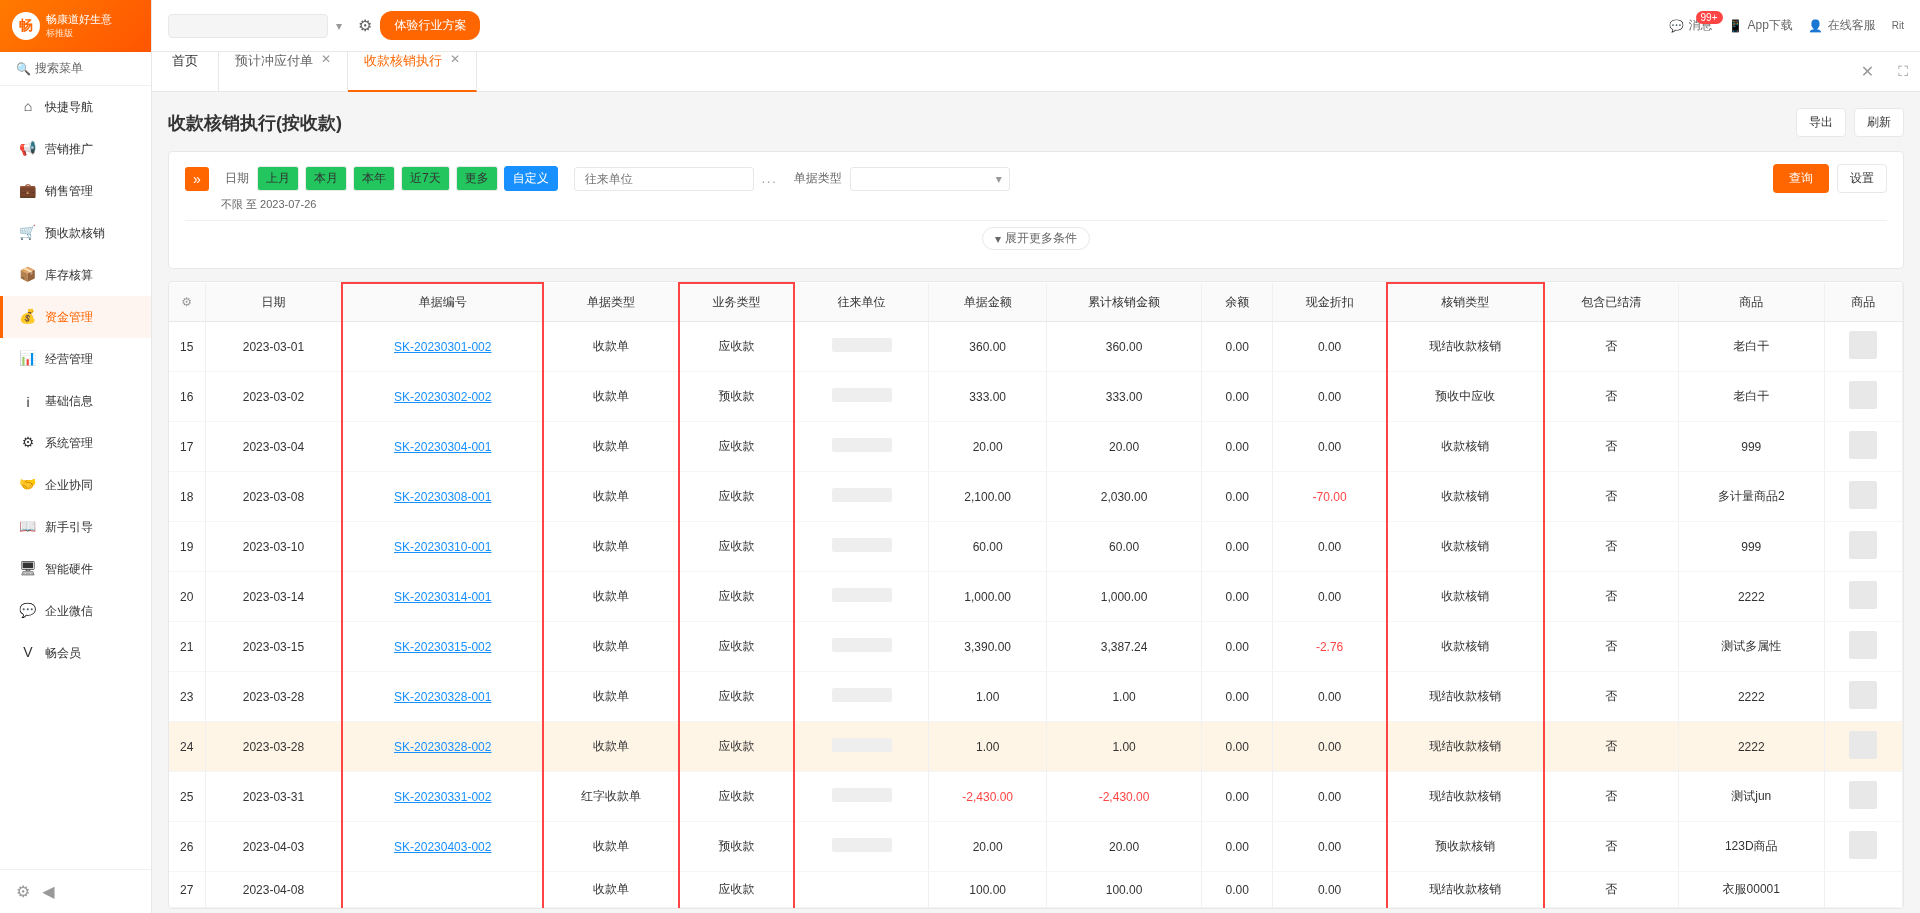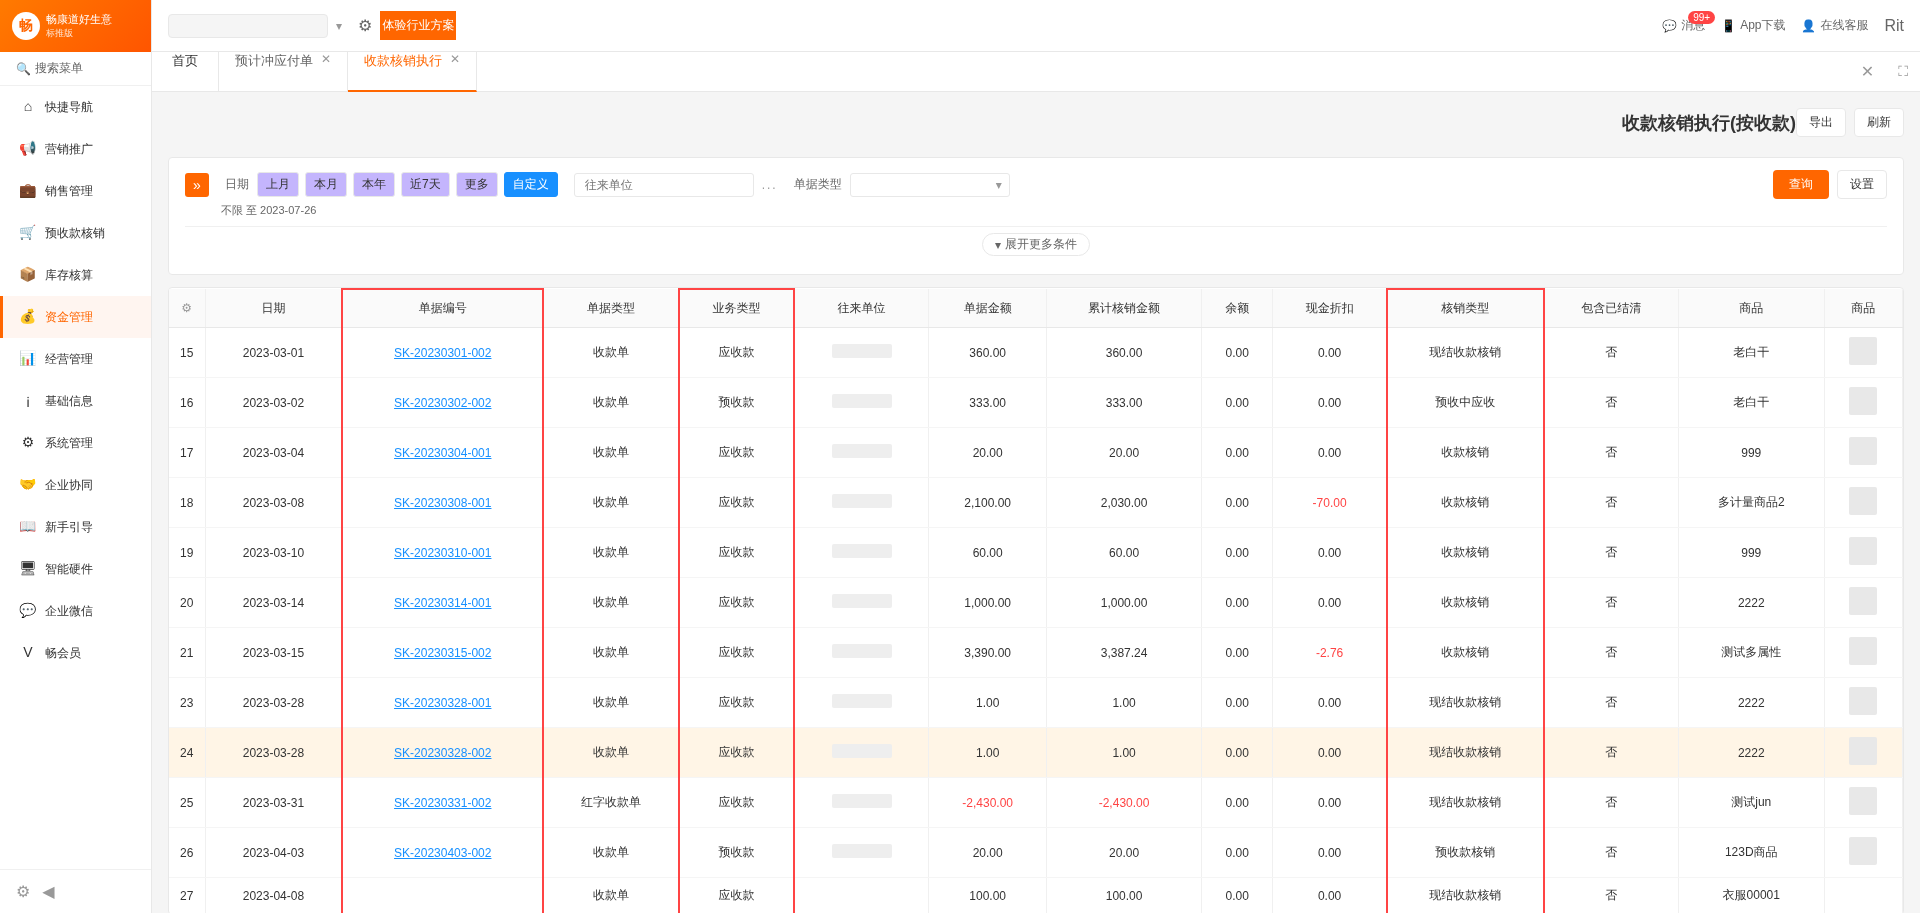--- a/index.html
+++ b/index.html
@@ -83,39 +83,39 @@
       font-size: 12px;
       color: #999;
       width: 160px;
     }
     .topbar-arrow { color: #999; margin: 0 8px; }
     .topbar-gear { color: #666; margin: 0 8px; cursor: pointer; font-size: 16px; }
     .topbar-btn {
       background: #ff6600;
       color: #fff;
       border: none;
-      border-radius: 0;
-      padding: 6px 2px;
+      border-radius: 12px;
+      padding: 6px 14px;
       font-size: 12px;
       cursor: pointer;
     }
     .topbar-right { display: flex; align-items: center; gap: 16px; }
     .topbar-msg { display: flex; align-items: center; gap: 4px; color: #666; font-size: 12px; cursor: pointer; position: relative; }
     .msg-badge {
       background: #ff4444;
       color: #fff;
       border-radius: 10px;
       padding: 1px 5px;
       font-size: 10px;
       position: absolute;
       top: -6px; right: -10px;
     }
     .topbar-app { display: flex; align-items: center; gap: 4px; color: #666; font-size: 12px; cursor: pointer; }
     .topbar-service { display: flex; align-items: center; gap: 4px; color: #666; font-size: 12px; cursor: pointer; }
-    .topbar-user { color: #666; font-size: 16px; cursor: pointer; }
+    .topbar-user { color: #666; font-size: 10px; cursor: pointer; }
 
     
     .tabs-bar {
       height: 40px;
       background: #fff;
       border-bottom: 1px solid #e8e8e8;
       display: flex; align-items: center;
       padding: 0;
       flex-shrink: 0;
     }
@@ -136,21 +136,21 @@
     }
     .tabs-spacer { flex: 1; }
     .tabs-close-btn { padding: 0 12px; color: #999; cursor: pointer; font-size: 16px; }
     .tabs-expand-btn { padding: 0 12px; color: #999; cursor: pointer; font-size: 14px; }
     .home-tab { padding: 0 20px; font-size: 13px; color: #333; cursor: pointer; }
 
     
     .content { flex: 1; overflow: auto; padding: 16px; }
 
     
-    .page-header { display: flex; align-items: center; justify-content: flex-end; margin-bottom: 20px; }
+    .page-header { display: flex; align-items: center; justify-content: space-between; margin-bottom: 14px; }
     .page-title { font-size: 18px; font-weight: bold; color: #333; }
     .page-actions { display: flex; gap: 8px; }
     .action-btn {
       display: flex; align-items: center; gap: 4px;
       padding: 5px 12px;
       border: 1px solid #e8e8e8;
       border-radius: 4px;
       background: #fff;
       cursor: pointer;
       font-size: 12px;
@@ -169,21 +169,21 @@
     .filter-item { display: flex; align-items: center; gap: 8px; }
     .filter-label { color: #666; font-size: 12px; white-space: nowrap; }
     .filter-dates { display: flex; align-items: center; gap: 6px; }
     .date-btn {
       padding: 3px 8px;
       border: 1px solid #e8e8e8;
       border-radius: 3px;
       cursor: pointer;
       font-size: 12px;
       color: #333;
-      background: #c4b5fd;
+      background: #22c55e;
     }
     .date-btn.custom {
       background: #1890ff;
       color: #fff;
       border-color: #1890ff;
     }
     .filter-date-range { color: #333; font-size: 12px; margin-top: 4px; }
     .filter-input {
       border: 1px solid #e8e8e8;
       border-radius: 3px;

